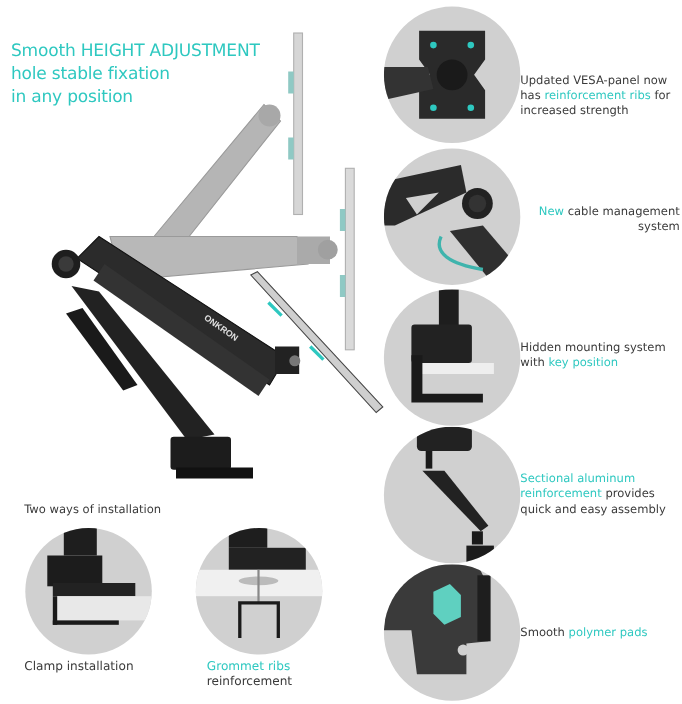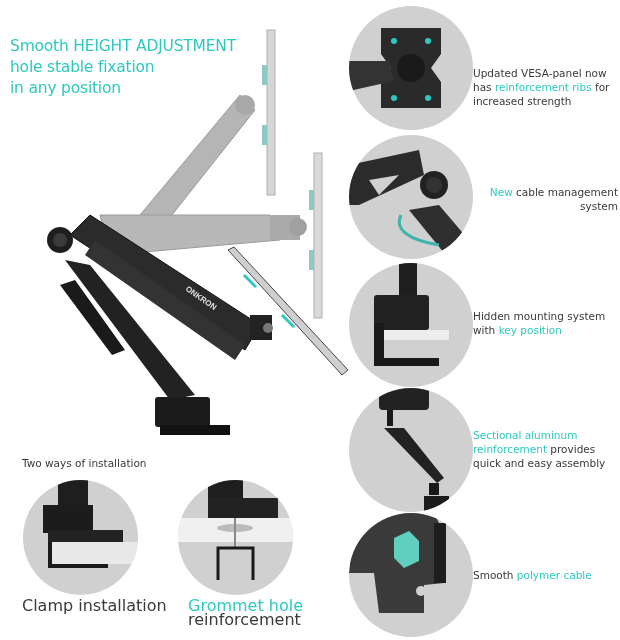--- a/index.html
+++ b/index.html
@@ -3,21 +3,21 @@
 <meta charset="utf-8">
 <style>
   html,body{margin:0;padding:0;background:#ffffff;}
   body{width:620px;height:640px;position:relative;overflow:hidden;font-family:"DejaVu Sans","Liberation Sans",sans-serif;}
   .abs{position:absolute;}
   .headline{left:10px;top:36px;color:#2ec8c0;font-size:15.5px;line-height:21px;font-weight:500;letter-spacing:-0.2px;}
   .circle{position:absolute;border-radius:50%;background:#d0d0d0;overflow:hidden;}
   .feat{position:absolute;left:473px;font-size:10.5px;line-height:14px;color:#3a3a3a;width:145px;}
   .hl{color:#2ec8c0;}
   .small-title{left:22px;top:457px;font-size:10.5px;color:#3a3a3a;}
-  .cap{position:absolute;font-size:16px;line-height:14px;color:#3a3a3a;}
+  .cap{position:absolute;font-size:11px;line-height:14px;color:#3a3a3a;}
   svg{display:block;}
 </style>
 </head>
 <body>
 
 <div class="abs headline">
   <div>Smooth HEIGHT ADJUSTMENT</div>
   <div>hole stable fixation</div>
   <div>in any position</div>
 </div>
@@ -117,21 +117,21 @@
 
 <div class="circle" style="left:349px;top:513px;width:124px;height:124px;">
   <svg width="124" height="124" viewBox="0 0 124 124">
     <polygon points="5,0 85,0 95,20 95,70 75,72 75,100 30,100 25,60 0,60" fill="#3a3a3a"></polygon>
     <rect x="85" y="10" width="12" height="60" fill="#1e1e1e"></rect>
     <polygon points="45,25 60,18 70,28 70,48 55,55 45,45" fill="#5fd0c0"></polygon>
     <circle cx="72" cy="78" r="5" fill="#d0d0d0"></circle>
   </svg>
 </div>
 <div class="feat" style="top:568px;">
-  <span>Smooth </span><span class="hl">polymer cable</span><span></span>
+  <span>Smooth </span><span class="hl">polymer pads</span><span></span>
 </div>
 
 <div class="abs small-title">Two ways of installation</div>
 
 <div class="circle" style="left:23px;top:480px;width:115px;height:115px;">
   <svg width="115" height="115" viewBox="0 0 115 115">
     <rect x="35" y="0" width="30" height="25" fill="#1e1e1e"></rect>
     <rect x="20" y="25" width="50" height="28" fill="#1c1c1c"></rect>
     <rect x="25" y="50" width="75" height="12" fill="#222"></rect>
     <rect x="25" y="62" width="90" height="22" fill="#e8e8e8"></rect>
@@ -149,15 +149,15 @@
     <rect x="56" y="38" width="2" height="30" fill="#888"></rect>
     <polyline points="40,100 40,68 75,68 75,100" stroke="#1a1a1a" stroke-width="3" fill="none"></polyline>
   </svg>
 </div>
 
 <div class="cap" style="left:22px;top:599px;">
   <div>Clamp installation</div>
 </div>
 
 <div class="cap" style="left:188px;top:599px;">
-  <div class="hl">Grommet hole</div>
+  <div class="hl">Grommet ribs</div>
   <div>reinforcement</div>
 </div>
 
 </body></html>

